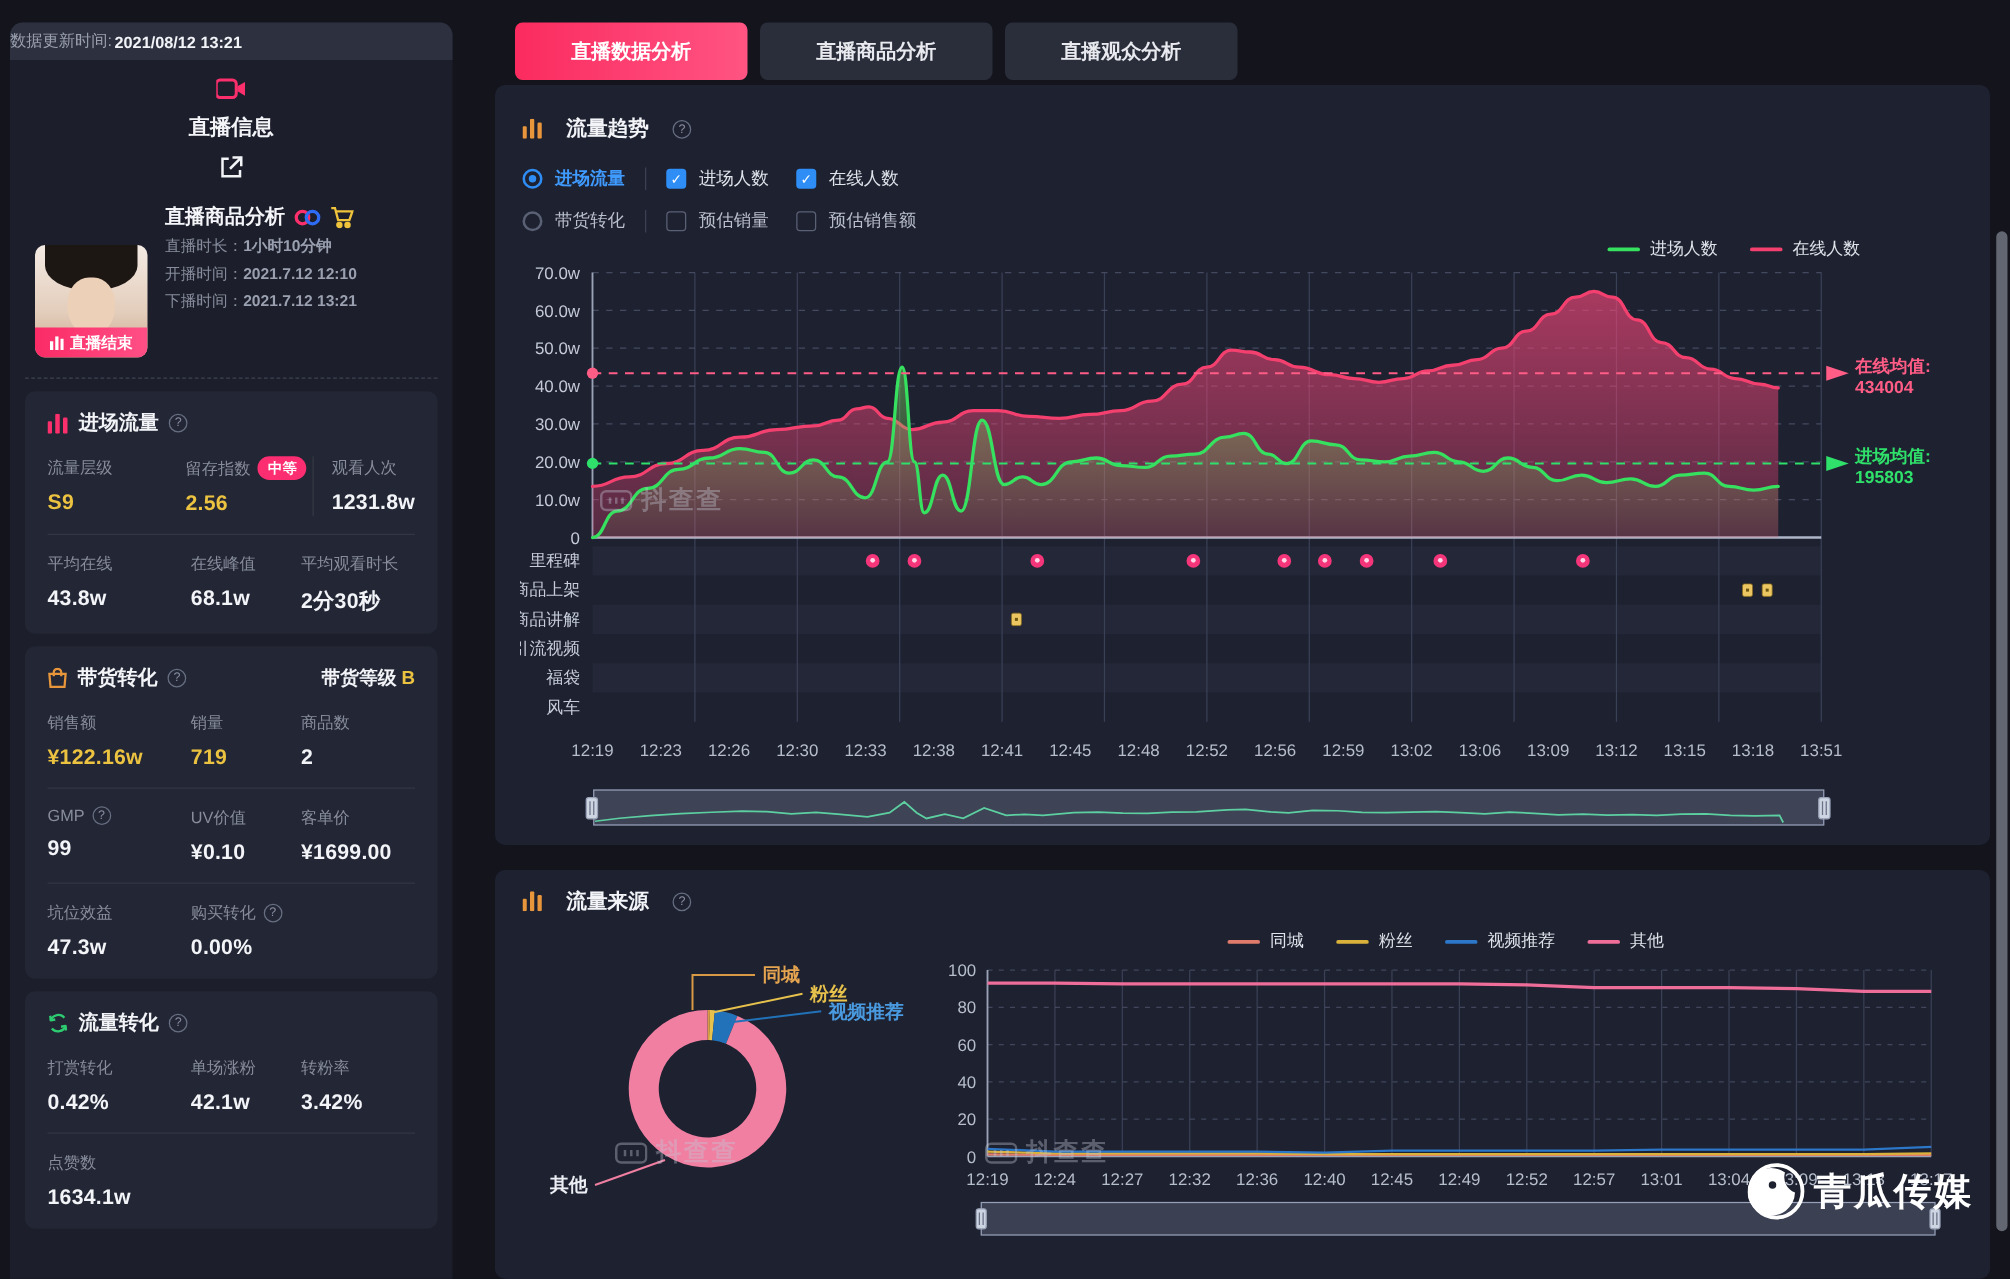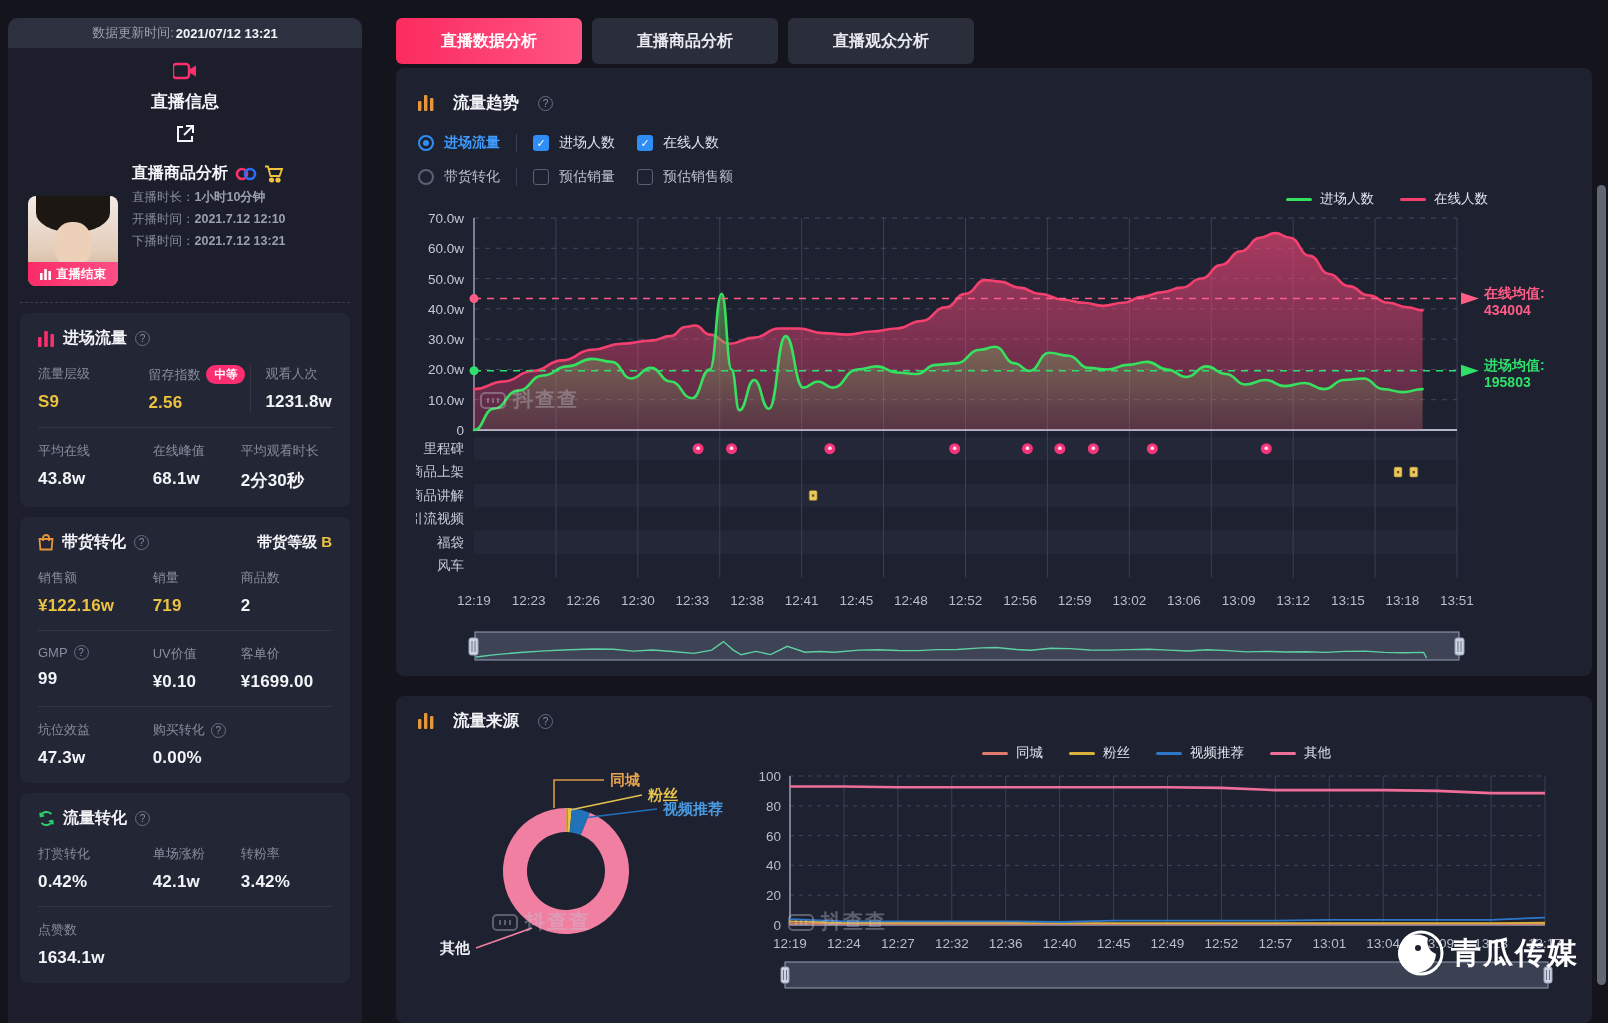--- a/index.html
+++ b/index.html
@@ -3,21 +3,21 @@
 <meta charset="utf-8">
 <style>
   * { margin:0; padding:0; box-sizing:border-box; }
   html,body { width:1608px; height:1023px; overflow:hidden; background:#13141c;
     font-family:"Liberation Sans","DejaVu Sans",sans-serif; color:#e9ebf2; }
 
   
   .sidebar { position:absolute; left:8px; top:18px; width:354px; height:1005px;
     background:#1c1f2b; border-radius:10px 10px 0 0; }
   .update-bar { height:30px; background:#2d303f; border-radius:10px 10px 0 0;
-    display:flex; align-items:center; justify-content:center; gap:2px;
+    display:flex; align-items:center; justify-content:flex-start; gap:2px;
     font-size:13px; color:#9aa0ae; }
   .update-bar b { color:#f2f4f8; font-weight:bold; }
   .liveinfo-head { display:flex; align-items:center; gap:10px; padding:14px 20px 0 20px;flex-direction:column; }
   .liveinfo-head .title { font-size:17px; font-weight:bold; color:#f2f4f8; flex:1; }
   .streamer { display:flex; gap:14px; padding:16px 20px 0 20px; }
   .avatar { position:relative; width:90px; height:90px; border-radius:8px; overflow:hidden;
     background:linear-gradient(180deg,#f4ebe4 0%,#e3cdbb 60%,#caa98f 100%); flex:none;margin-top:35px; }
   .avatar .hair { position:absolute; left:8px; top:-6px; width:74px; height:42px;
     background:#1d1714; border-radius:0 0 46% 46%; }
   .avatar .face { position:absolute; left:26px; top:26px; width:38px; height:46px;
@@ -45,21 +45,21 @@
   .mval { font-size:17px; color:#f2f4f8; margin-top:9px; font-weight:bold; letter-spacing:.2px; }
   .mval.y { color:#ecc341; }
   .sep { border-top:1px solid rgba(255,255,255,.07); margin-top:14px; }
   .badge-mid { background:#fc2e71; color:#fff; font-size:11.5px; padding:2px 8px;
     border-radius:10px; font-weight:bold; }
   .help { width:15px; height:15px; border:1px solid #676e82; border-radius:50%;
     color:#8a91a3; font-size:10px; display:inline-flex; align-items:center;
     justify-content:center; flex:none; }
 
   
-  .tabs { position:absolute; left:396px; top:18px; display:flex; gap:10px; }
+  .tabs { position:absolute; left:412px; top:18px; display:flex; gap:10px; }
   .tab { width:186px; height:46px; border-radius:6px; background:#2a2d3a; color:#e8eaf0;
     font-size:16px; font-weight:bold; display:flex; align-items:center; justify-content:center;
     cursor:pointer; }
   .tab.active { background:linear-gradient(90deg,#fb2b5f,#ff5483); color:#fff; }
 
   
   .panel { position:absolute; left:396px; width:1196px; background:#1e2130; border-radius:8px; }
   #panel-trend { top:68px; height:608px; }
   #panel-source { top:696px; height:327px; overflow:hidden; }
   .panel-head { position:absolute; left:22px; top:24px; display:flex; align-items:center; gap:19px; }
@@ -98,21 +98,21 @@
     background:rgba(196,202,216,.45); border-radius:5px; }
 
   svg text { font-family:"Liberation Sans","DejaVu Sans",sans-serif; }
 </style>
 </head>
 <body>
 
 <div class="sidebar">
   <div class="update-bar">
     <span>数据更新时间:</span>
-      <b>2021/07/12 13:21</b>
+      <b>2021/08/12 13:21</b>
   </div>
 
   <div class="liveinfo-head">
     <span style="display:flex">
       <svg width="24" height="18" viewBox="0 0 24 18">
           <rect x="0" y="2" width="16" height="14" rx="3" fill="none" stroke="#fb2f6c" stroke-width="2.4"></rect>
           <path d="M17 7 L23 3.5 V14.5 L17 11 Z" fill="#fb2f6c"></path>
         </svg>
     </span>
     <span class="title">直播信息</span>

